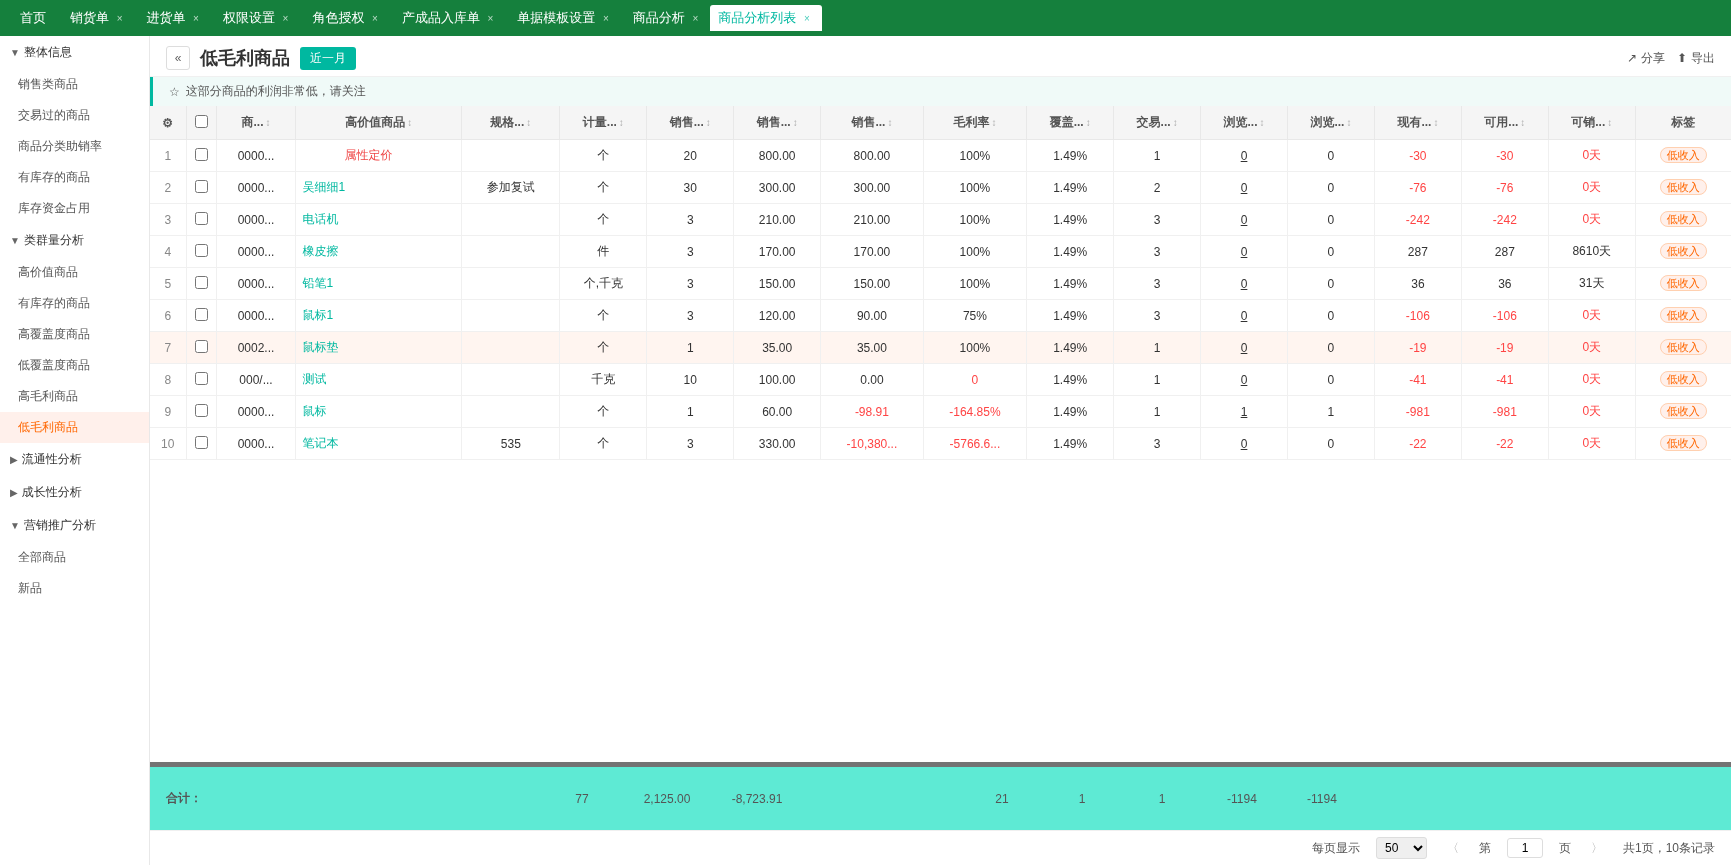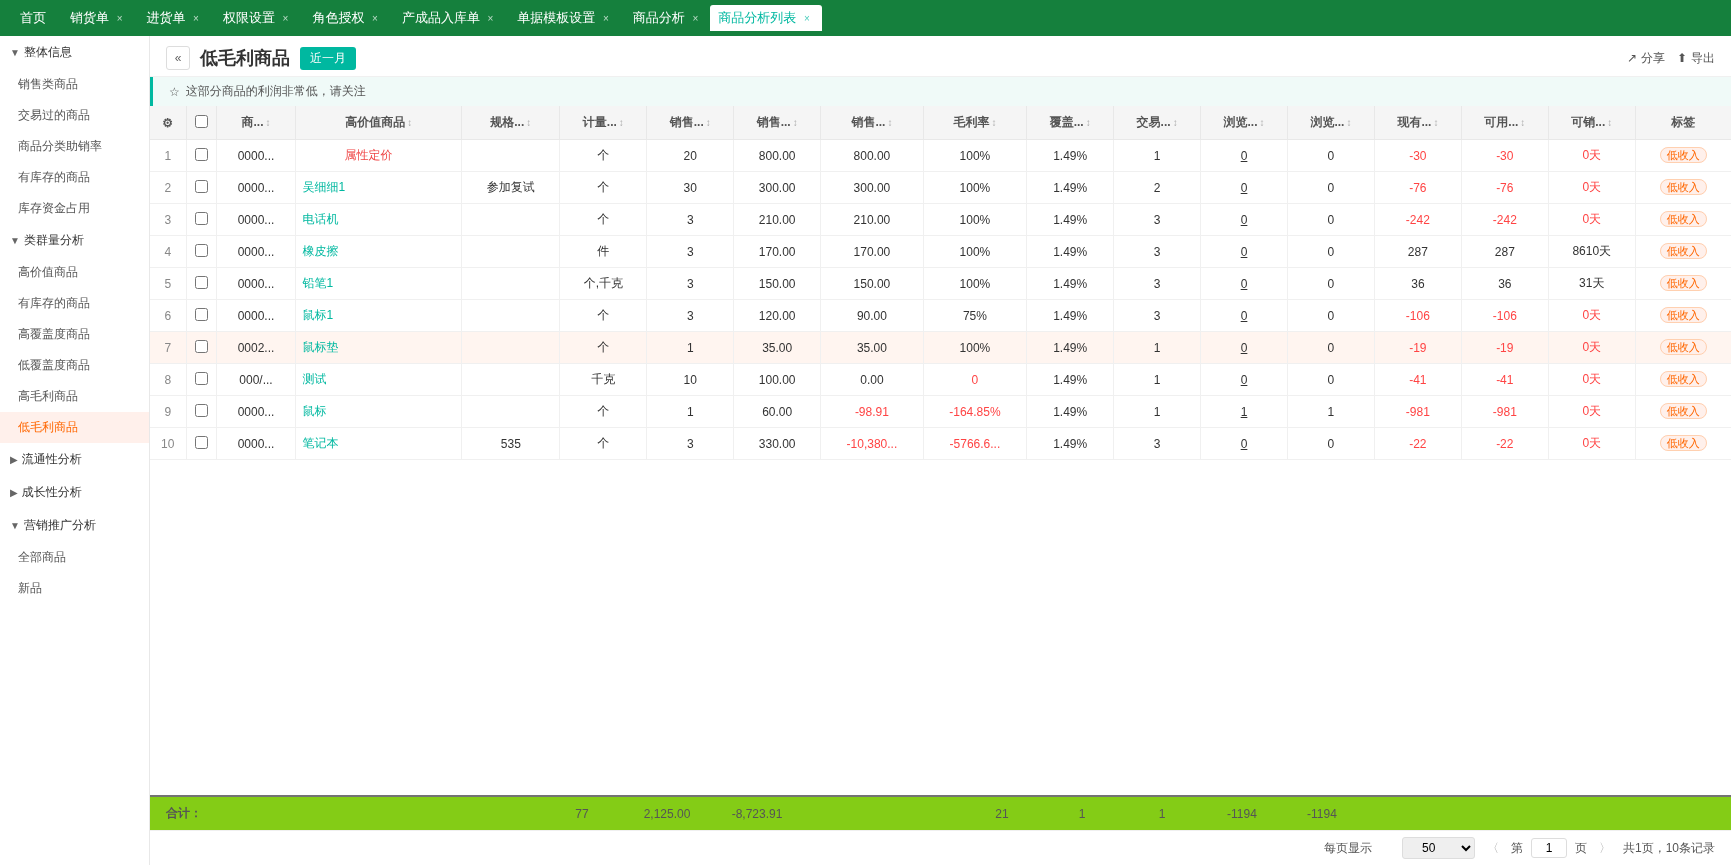--- a/index.html
+++ b/index.html
@@ -175,23 +175,23 @@
       border: 1px solid #ffd0b0;
       border-radius: 8px;
       padding: 1px 6px;
       font-size: 11px;
     }
 
     .underline-link { text-decoration: underline; cursor: pointer; color: #333; }
 
     
     .table-footer {
-      background: #84cc16;
-      border-top: 2px solid #737373;
-      padding: 8px 16px;
+      background: #5eead4;
+      border-top: 5px solid #737373;
+      padding: 23px 16px;
       display: flex;
       align-items: center;
       font-size: 12px;
       color: #555;
     }
     .footer-label { font-weight: bold; margin-right: 20px; }
     .footer-values {
       display: flex;
       gap: 0;
       flex: 1;
@@ -200,32 +200,31 @@
       text-align: center;
       min-width: 80px;
     }
 
     
     .pagination {
       display: flex;
       align-items: center;
       justify-content: flex-end;
       padding: 6px 16px;
-      gap: 8px;
+      gap: 16px;
       font-size: 12px;
       background: #fff;
       border-top: 1px solid #f0f0f0;
       color: #555;
     }
     .page-select {
       border: 1px solid #ddd;
       border-radius: 3px;
-      padding: 2px 15px;
-      font-size: 12px;
-      margin-left: 22px;
+      padding: 2px 4px;
+      font-size: 12px;
     }
     .page-nav {
       color: #aaa;
       cursor: pointer;
       padding: 2px 4px;
     }
     .page-num {
       border: 1px solid #ddd;
       border-radius: 3px;
       padding: 2px 8px;

